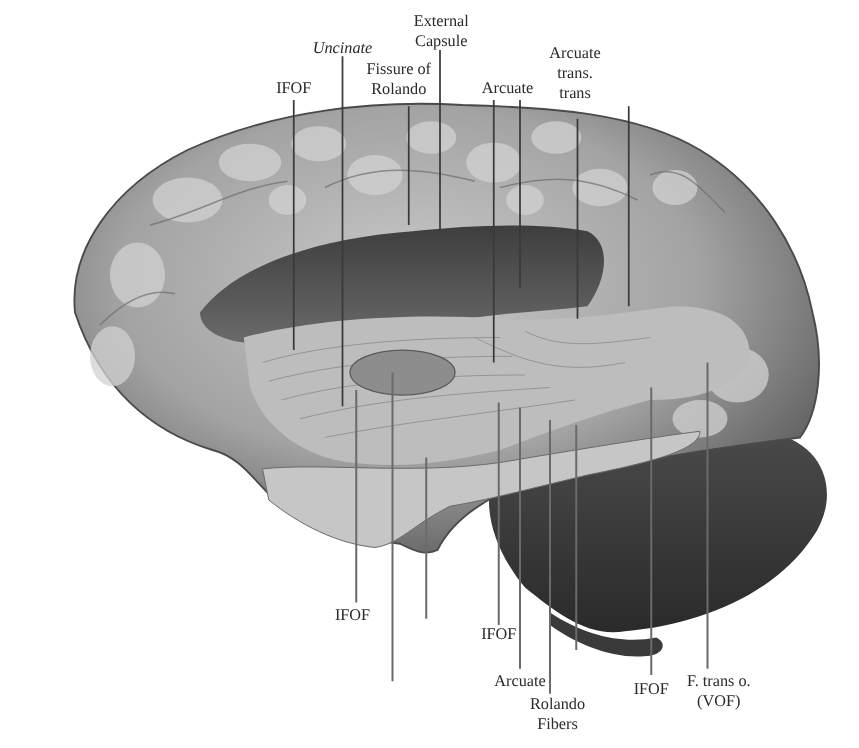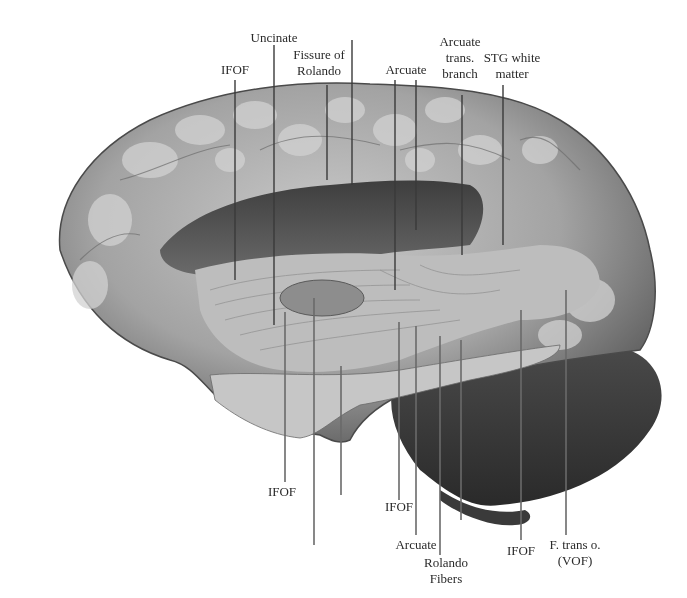--- a/index.html
+++ b/index.html
@@ -100,38 +100,38 @@
       <line x1="440" y1="336" x2="440" y2="555"></line>
       <line x1="461" y1="340" x2="461" y2="520"></line>
       <line x1="521" y1="310" x2="521" y2="540"></line>
       <line x1="566" y1="290" x2="566" y2="535"></line>
     </g>
   </svg>
 
   <div class="lbl" style="left:215px; top:62px; width:40px;">
     <span>IFOF</span>
   </div>
-  <div class="lbl" style="left:244px; top:30px; width:60px;">
+  <div class="lbl" style="left:244px; top:30px; width:60px;font-style:italic;">
     <span>Uncinate</span>
+  </div>
+  <div class="lbl" style="left:322px; top:9px; width:62px;">
+    <span>External</span>
+    <span>Capsule</span>
   </div>
   <div class="lbl" style="left:283px; top:47px; width:72px;">
     <span>Fissure of</span>
     <span>Rolando</span>
   </div>
   <div class="lbl" style="left:378px; top:62px; width:56px;">
     <span>Arcuate</span>
   </div>
   <div class="lbl" style="left:432px; top:34px; width:56px;">
     <span>Arcuate</span>
     <span>trans.</span>
-    <span>branch</span>
-  </div>
-  <div class="lbl" style="left:480px; top:50px; width:64px;">
-    <span>STG white</span>
-    <span>matter</span>
+    <span>trans</span>
   </div>
 
   <div class="lbl" style="left:262px; top:484px; width:40px;">
     <span>IFOF</span>
   </div>
   <div class="lbl" style="left:379px; top:499px; width:40px;">
     <span>IFOF</span>
   </div>
   <div class="lbl" style="left:389px; top:537px; width:54px;">
     <span>Arcuate</span>

